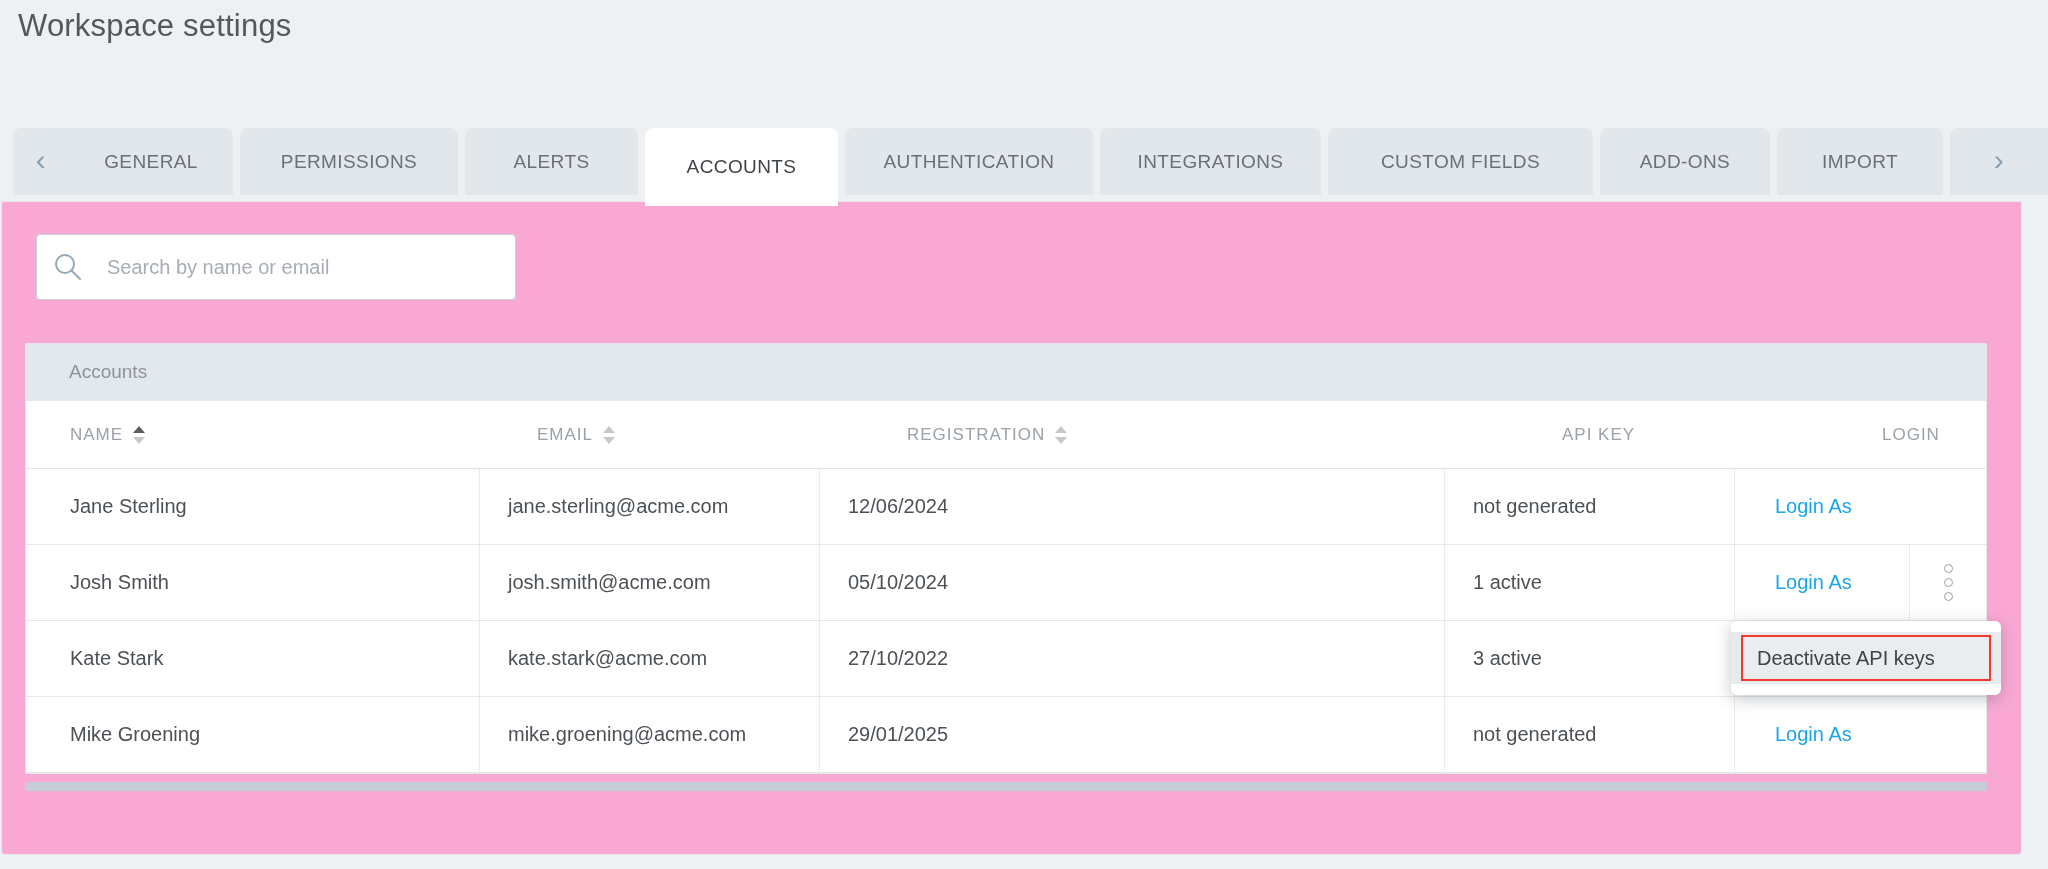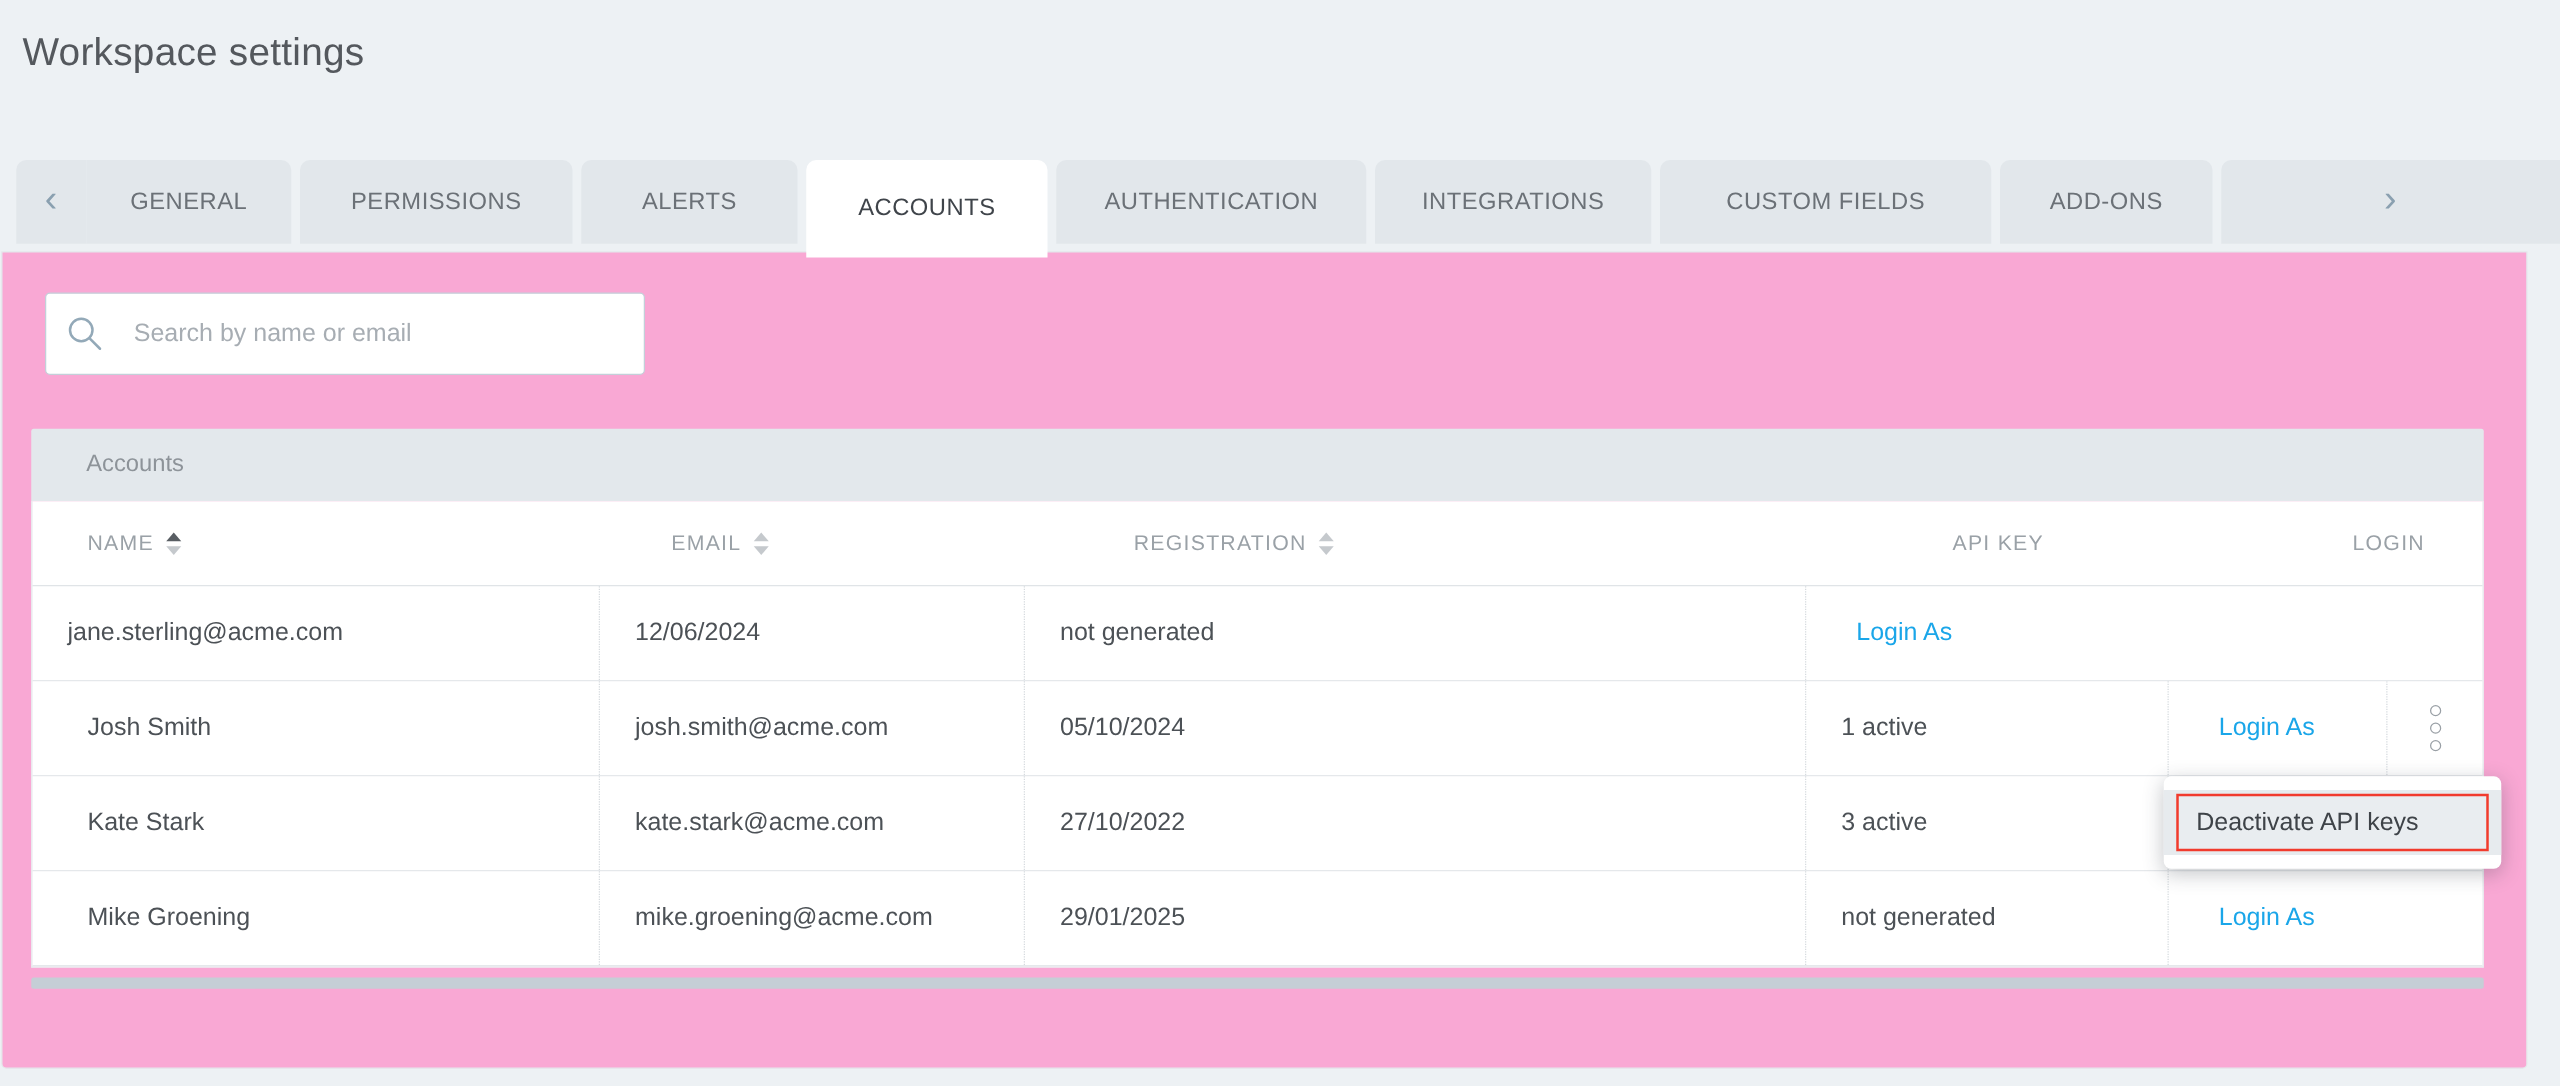--- a/index.html
+++ b/index.html
@@ -6,21 +6,21 @@
   html,body { width:2048px; height:869px; }
   body {
     font-family:"Liberation Sans","DejaVu Sans",sans-serif;
     background:#edf1f4;
     position:relative;
     overflow:hidden;
   }
 
   
   .page-title {
-    position:absolute; left:18px; top:24px;
+    position:absolute; left:18px; top:8px;
     font-size:31px; font-weight:500; color:#54585d;
     letter-spacing:0.2px;
   }
 
   
   .tabbar {
     position:absolute; left:13px; right:0; top:128px; height:78px;
     display:flex; align-items:flex-start; gap:7px;
   }
   .tab, .tab-scroll {
@@ -165,20 +165,23 @@
   </div>
   <div class="tab w-integrations">
     <span>INTEGRATIONS</span>
   </div>
   <div class="tab w-customfields">
     <span>CUSTOM FIELDS</span>
   </div>
   <div class="tab w-addons">
     <span>ADD-ONS</span>
   </div>
+  <div class="tab w-import">
+    <span>IMPORT</span>
+  </div>
   <div class="tab-scroll right">
     <span class="chev">›</span>
   </div>
 </div>
 
 <div class="panel">
 
   <div class="searchbox">
     <svg width="30" height="30" viewBox="0 0 30 30">
       <circle cx="12" cy="12" r="9" fill="none" stroke="#93a9b8" stroke-width="2"></circle>
@@ -217,20 +220,21 @@
         </div>
         <div class="tcell">
           <span>API KEY</span>
         </div>
         <div class="tcell">
           <span>LOGIN</span>
         </div>
       </div>
 
       <div class="trow tdata">
+        <div class="tcell first">Jane Sterling</div>
         <div class="tcell">jane.sterling@acme.com</div>
         <div class="tcell">12/06/2024</div>
         <div class="tcell">not generated</div>
         <div class="tcell login-cell">
           <span class="login-link">Login As</span>
         </div>
       </div>
 
       <div class="trow tdata">
         <div class="tcell first">Josh Smith</div>

